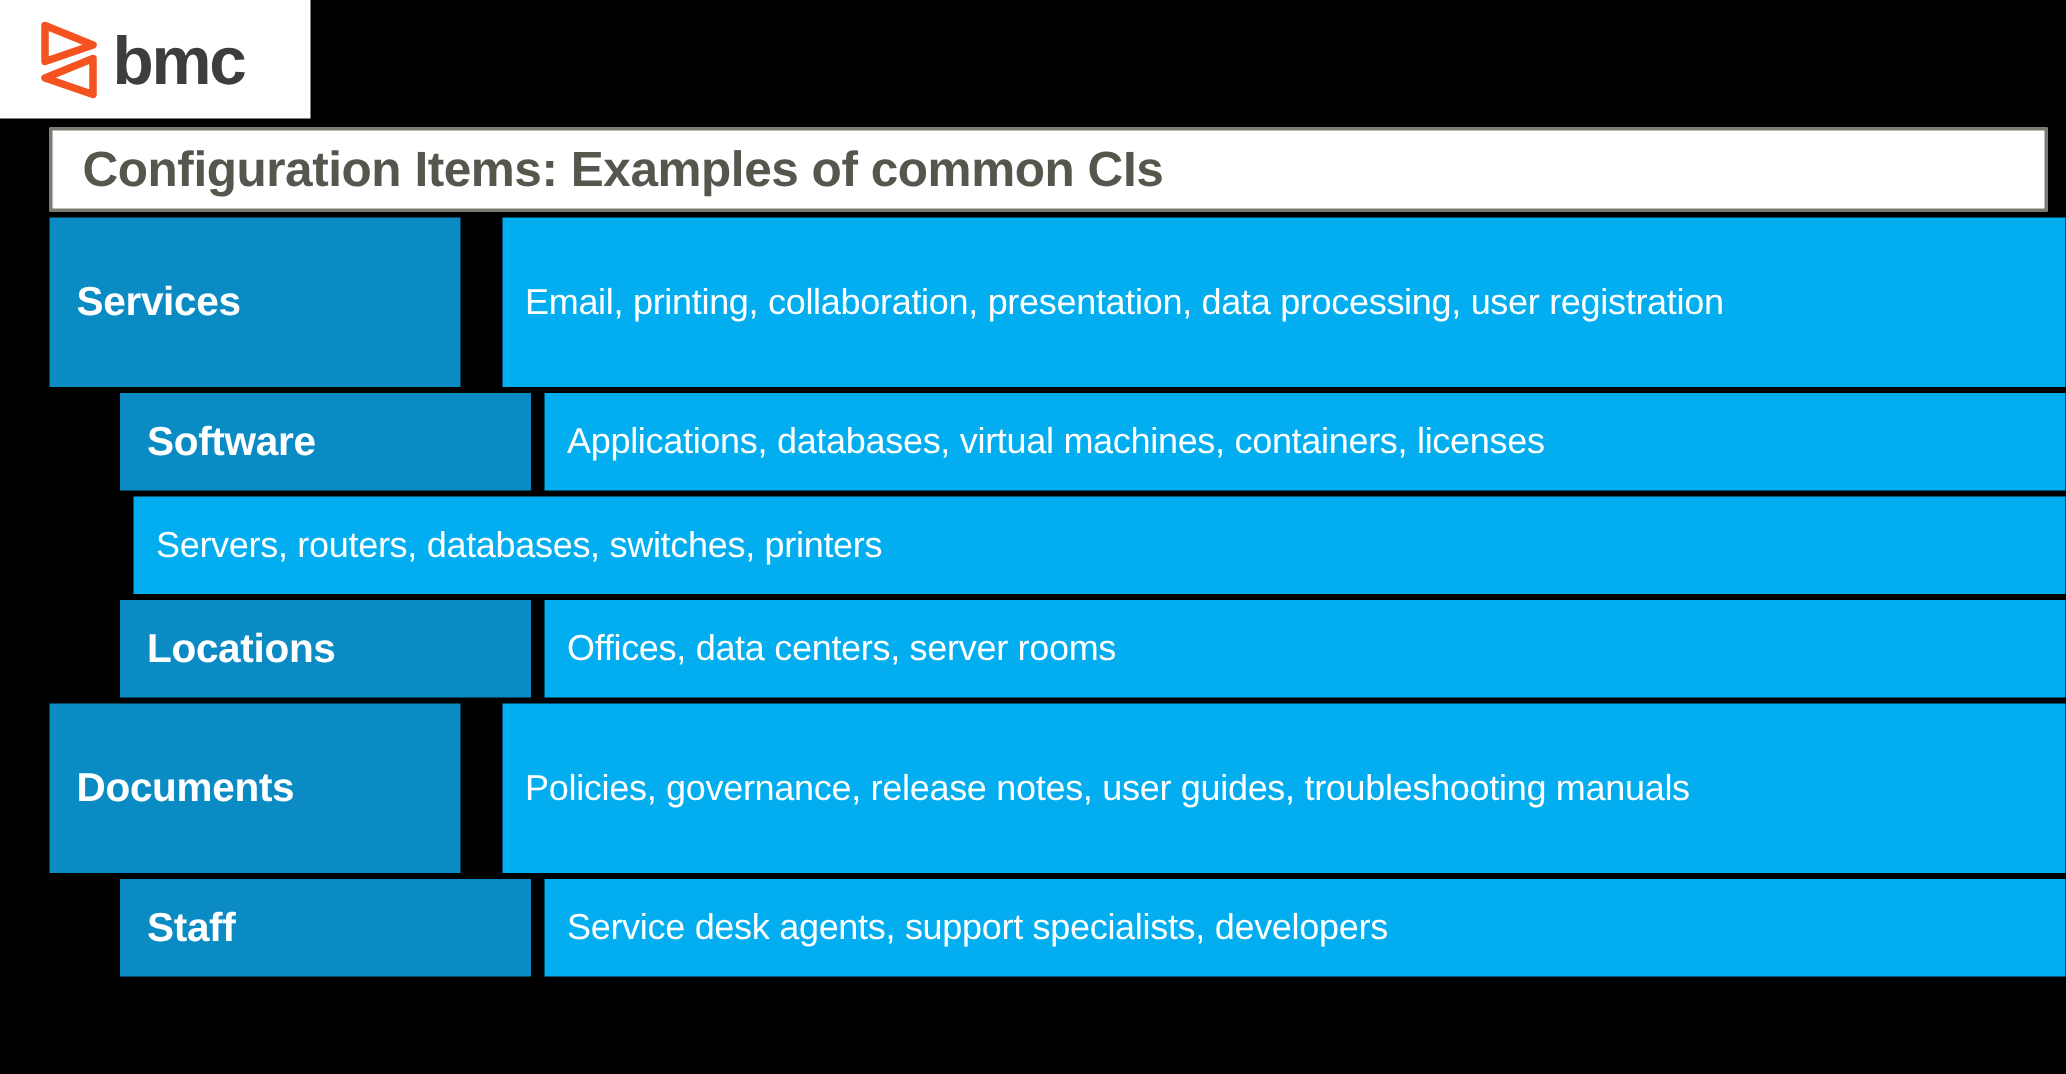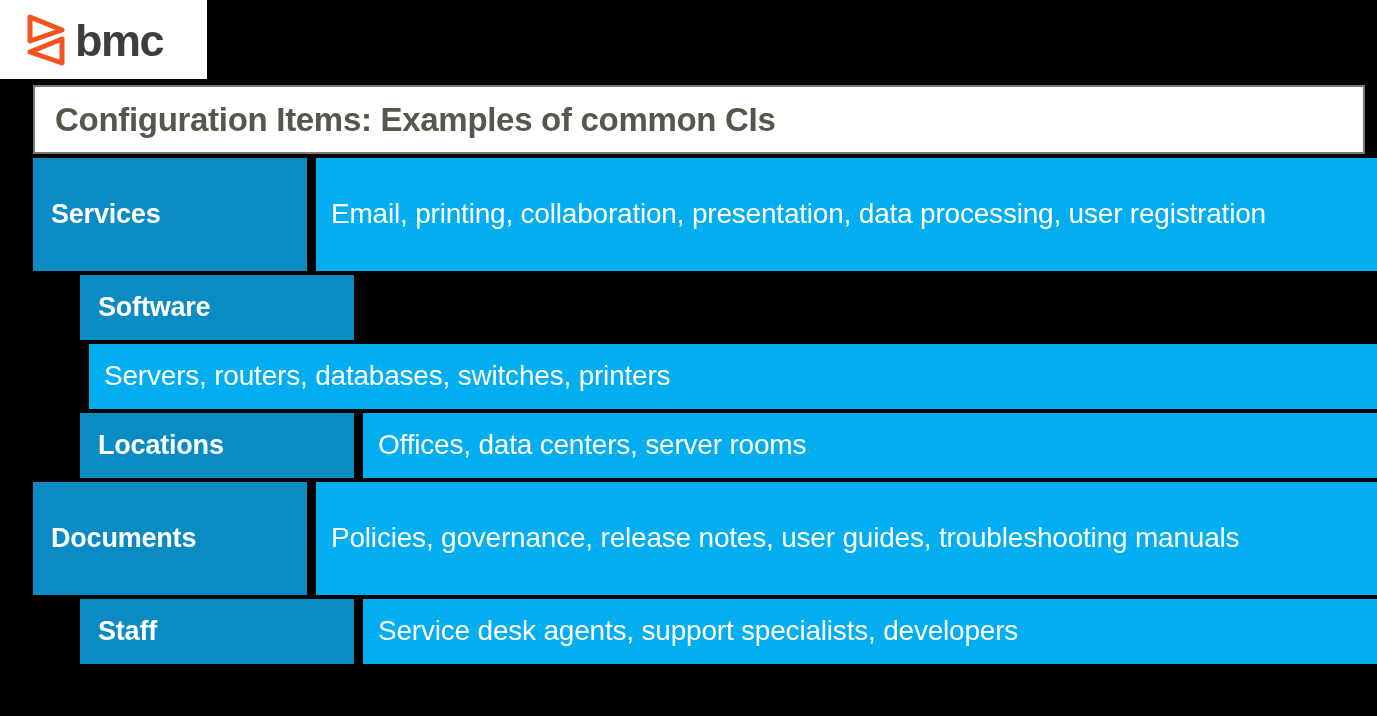--- a/index.html
+++ b/index.html
@@ -53,21 +53,21 @@
     left: 33px;
     top: 85px;
     width: 1344px;
   }
 
   .ci-header {
     background: #ffffff;
     border: 2px solid #7a7a72;
     box-sizing: border-box;
     width: 1332px;
-    height: 69px;
+    height: 56px;
     display: flex;
     align-items: center;
     padding-left: 20px;
   }
   .ci-title {
     font-family: "Liberation Sans", sans-serif;
     font-size: 33px;
     font-weight: bold;
     color: #55564c;
     letter-spacing: -0.3px;
@@ -95,33 +95,33 @@
     align-items: center;
     padding-left: 18px;
     box-sizing: border-box;
     letter-spacing: -0.2px;
   }
 
   .ci-val {
     flex: 1 1 auto;
     background: #02aef0;
     color: #ffffff;
-    font-size: 28px;
+    font-size: 24px;
     font-weight: normal;
     display: flex;
     align-items: center;
     padding-left: 15px;
     padding-right: 10px;
     box-sizing: border-box;
     margin-left: 9px;
     line-height: 1.32;
     letter-spacing: -0.2px;
   }
 
-  .r-tall  { height: 113px; }
+  .r-tall  { height: 113px; gap: 19px; }
   .r-short { height: 65px; padding-left: 47px; }
 </style>
 </head>
 <body>
 
 <div class="logo-box">
   <svg class="logo-mark" viewBox="0 0 42 52">
     <path d="M4 3 L36 16 L4 27 Z" fill="none" stroke="#f4521f" stroke-width="5" stroke-linejoin="round" stroke-linecap="round"></path>
     <path d="M36 25 L4 38 L36 49 Z" fill="none" stroke="#f4521f" stroke-width="5" stroke-linejoin="round" stroke-linecap="round"></path>
   </svg>
@@ -136,20 +136,21 @@
 
   <div class="ci-body">
 
     <div class="ci-row r-tall">
       <div class="ci-key">Services</div>
       <div class="ci-val">Email, printing, collaboration, presentation, data processing, user registration</div>
     </div>
 
     <div class="ci-row r-short">
       <div class="ci-key">Software</div>
+      <div class="ci-val">Applications, databases, virtual machines, containers, licenses</div>
     </div>
 
     <div class="ci-row r-short">
       <div class="ci-val">Servers, routers, databases, switches, printers</div>
     </div>
 
 
     <div class="ci-row r-short">
       <div class="ci-key">Locations</div>
       <div class="ci-val">Offices, data centers, server rooms</div>

